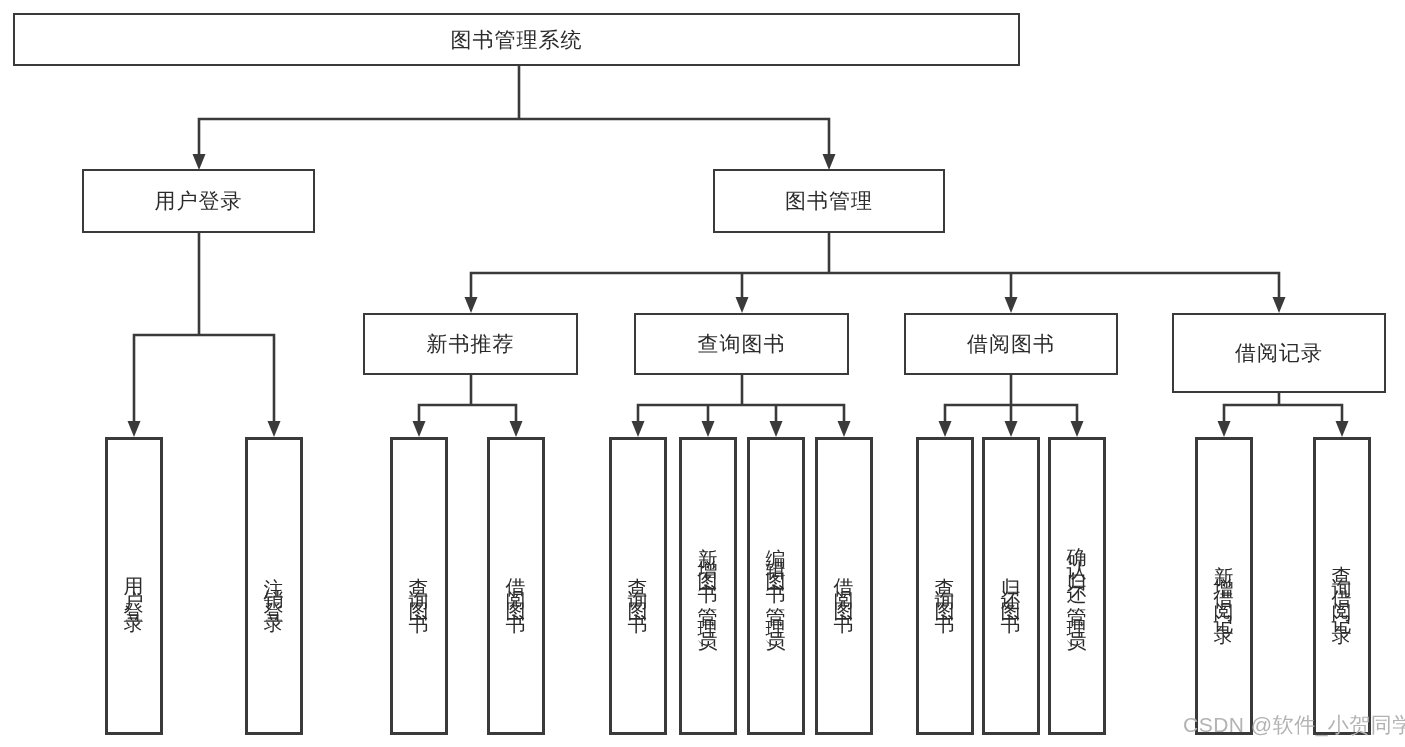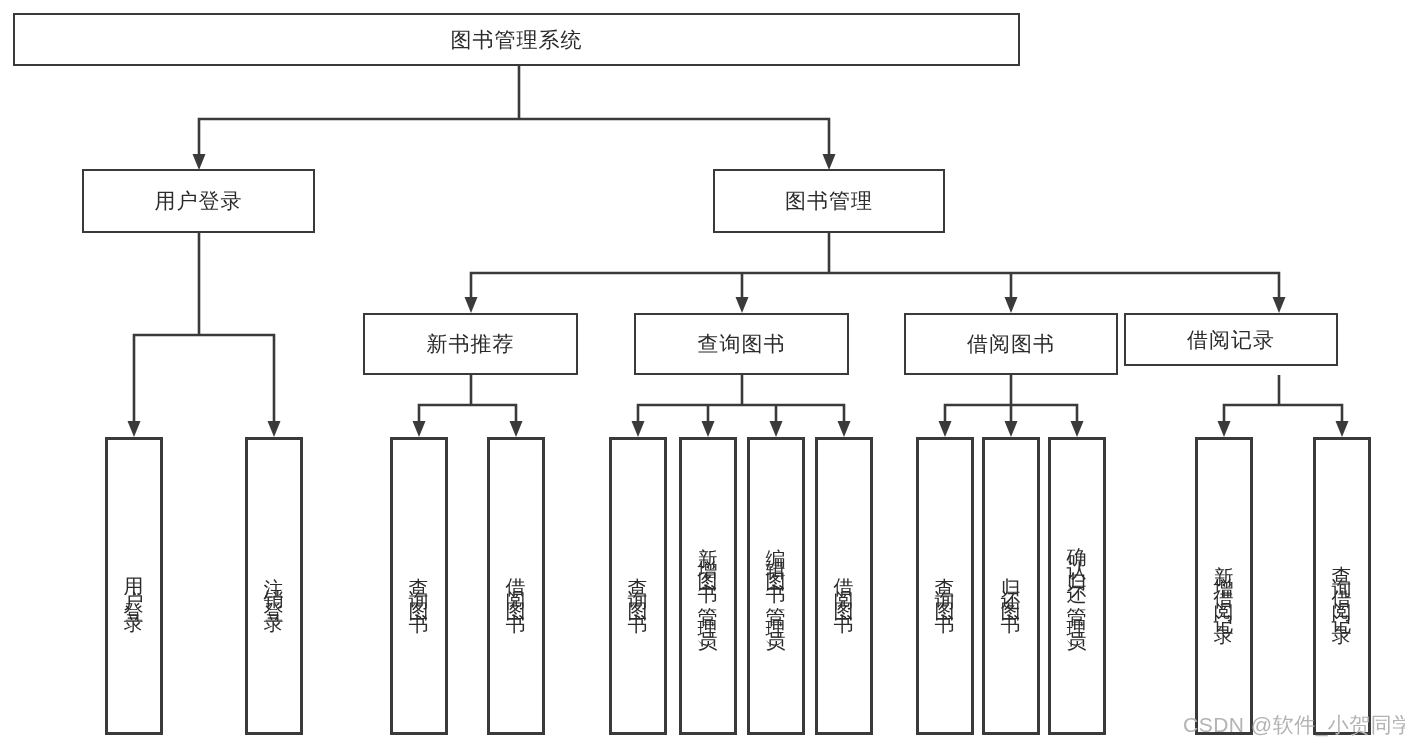--- a/index.html
+++ b/index.html
@@ -80,21 +80,21 @@
 
   <div class="box" style="left:363px;top:313px;width:215px;height:62px">
     <span class="h-label">新书推荐</span>
   </div>
   <div class="box" style="left:634px;top:313px;width:215px;height:62px">
     <span class="h-label">查询图书</span>
   </div>
   <div class="box" style="left:904px;top:313px;width:214px;height:62px">
     <span class="h-label">借阅图书</span>
   </div>
-  <div class="box" style="left:1124px;top:313px;width:214px;height:53px">
+  <div class="box" style="left:1172px;top:313px;width:214px;height:80px">
     <span class="h-label">借阅记录</span>
   </div>
 
   <div class="box leaf" style="left:105px;top:437px;width:58px;height:298px">
     <span class="v-label">用户登录</span>
   </div>
   <div class="box leaf" style="left:245px;top:437px;width:58px;height:298px">
     <span class="v-label">注销登录</span>
   </div>
 

